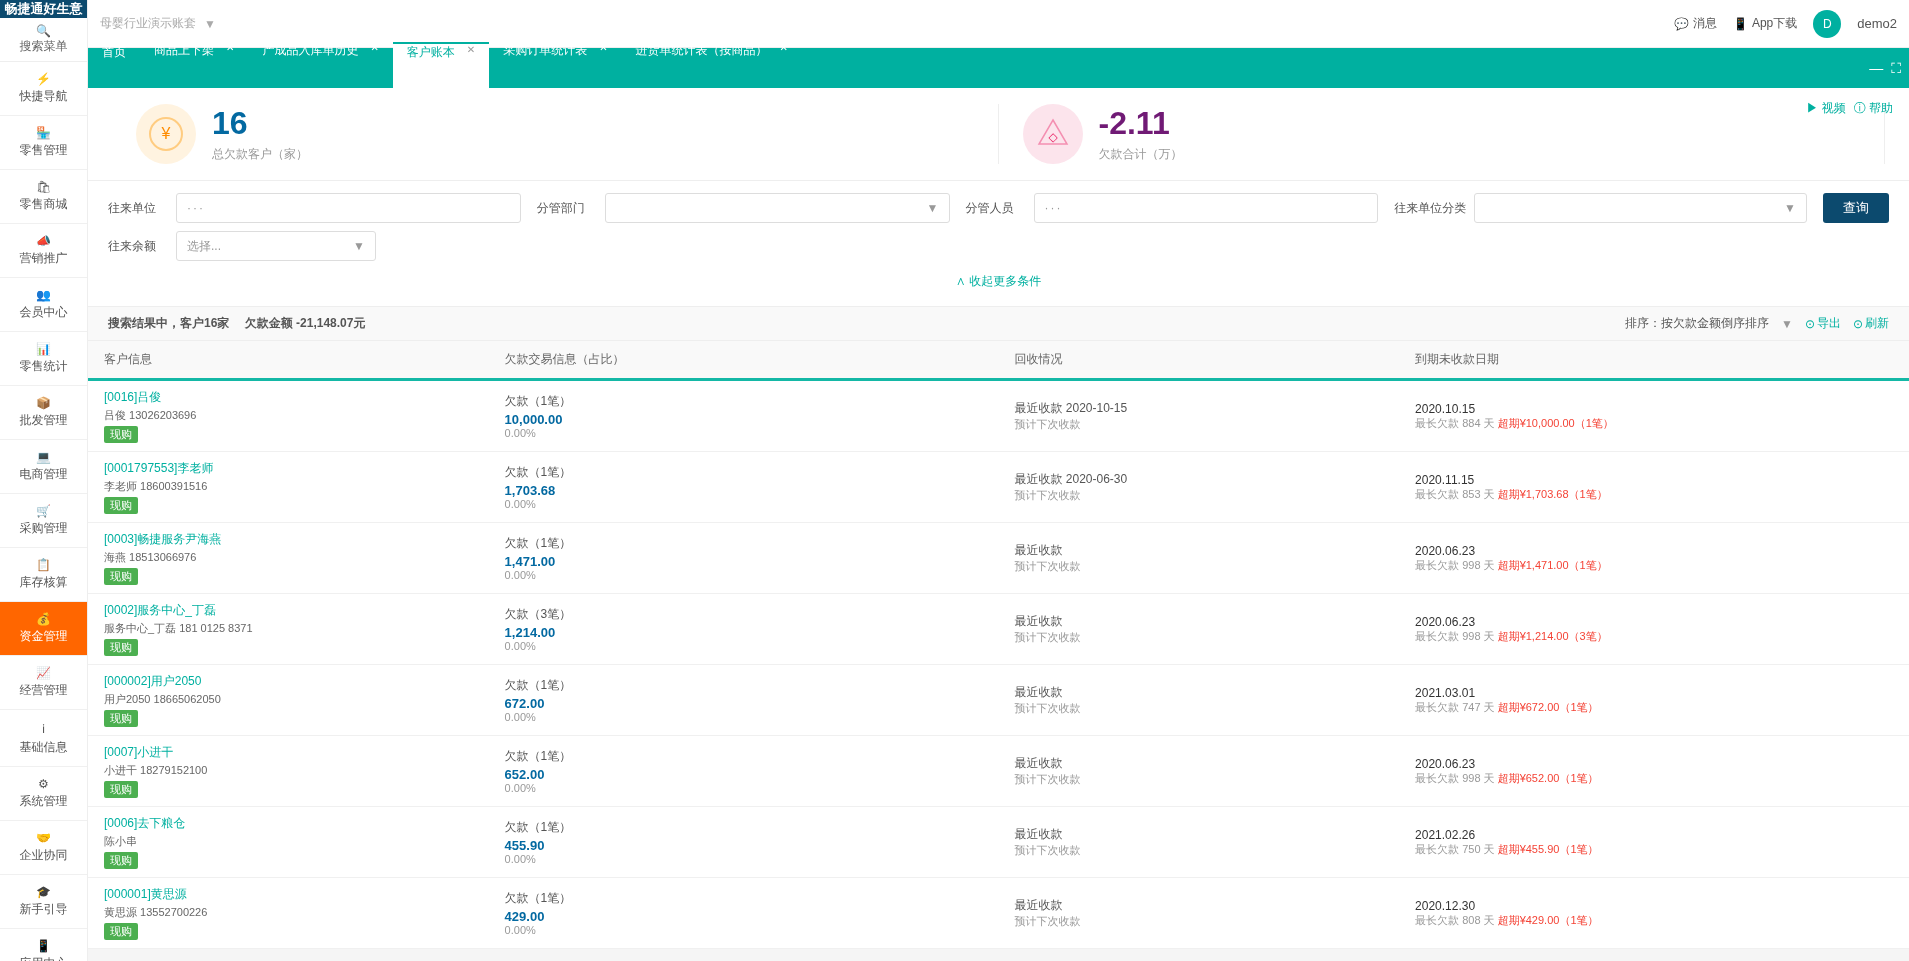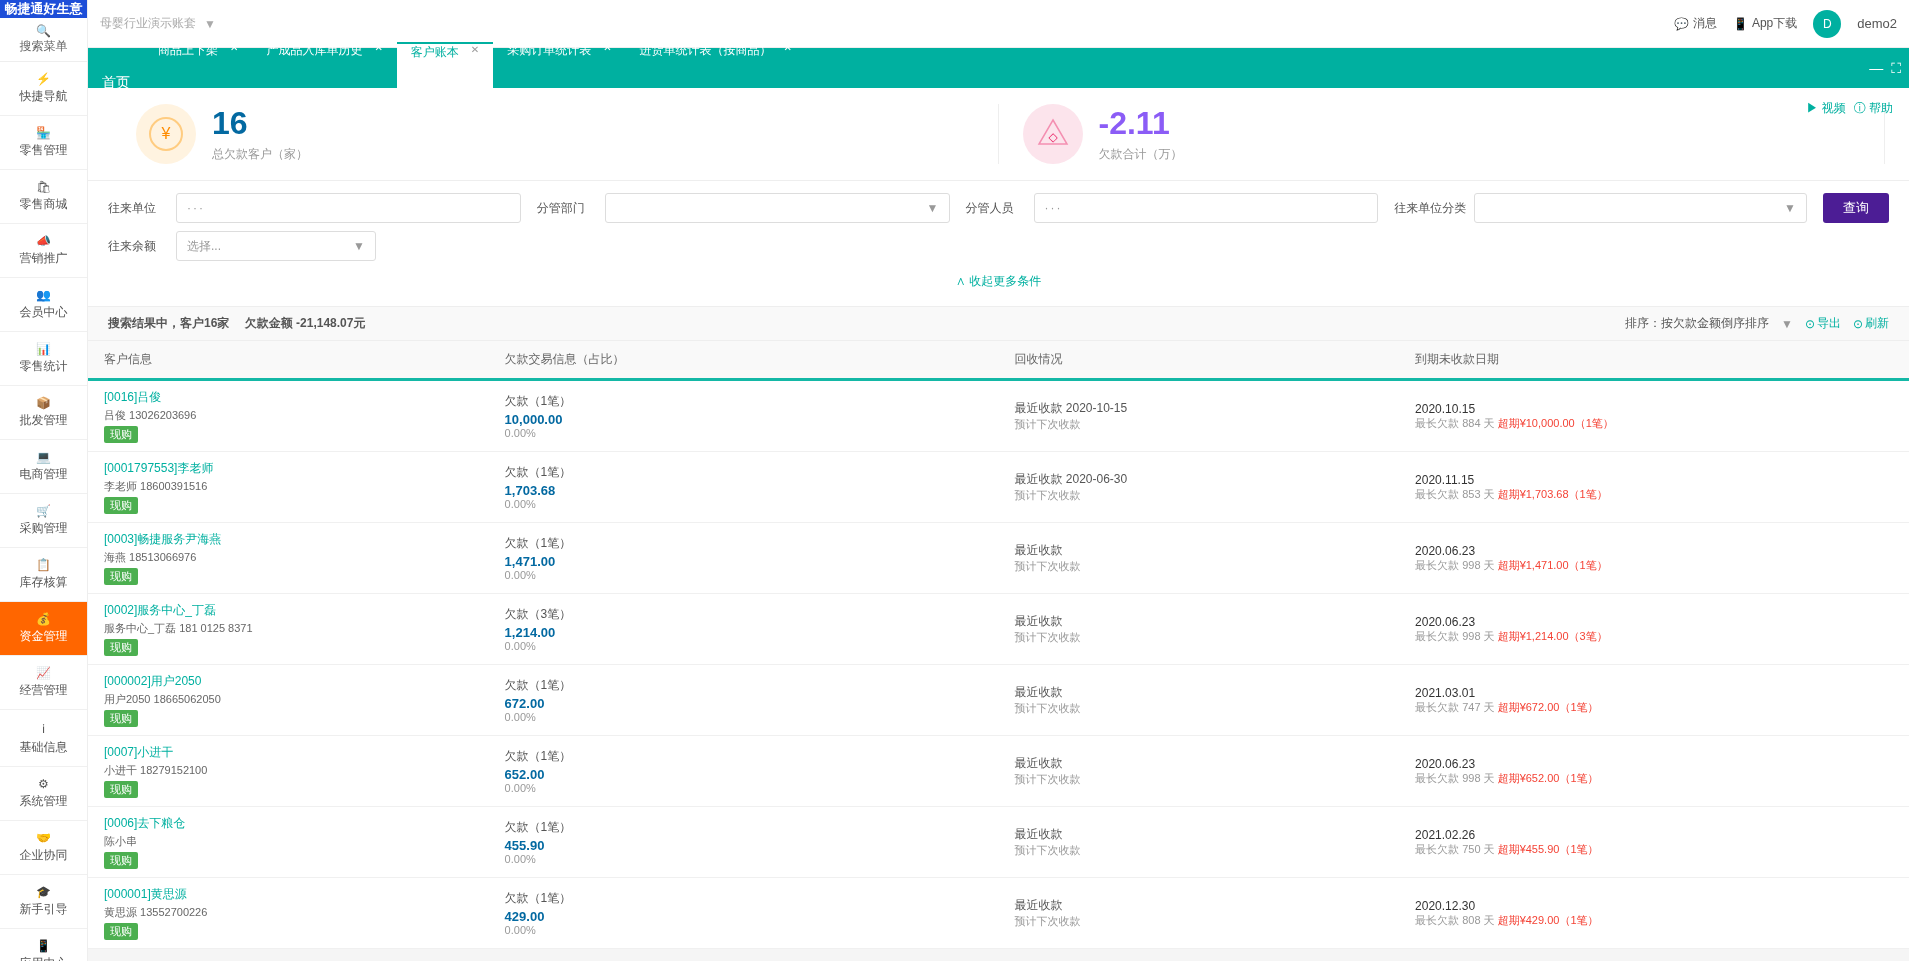--- a/index.html
+++ b/index.html
@@ -1,71 +1,71 @@
 <!DOCTYPE html>
 <html><head>
   <meta charset="utf-8">
   <style>
     * { box-sizing: border-box; margin: 0; padding: 0; font-family: 'Microsoft YaHei', Arial, sans-serif; }
     body { background: #f5f5f5; font-size: 12px; color: #333; overflow: hidden; height: 961px; width: 1909px; }
 
     
     .app-wrapper { display: flex; height: 100%; }
     .sidebar { width: 88px; background: #fff; border-right: 1px solid #eee; display: flex; flex-direction: column; flex-shrink: 0; }
-    .sidebar-logo { background: #1d4ed8; height: 48px; display: flex; align-items: flex-start; justify-content: center; color: #fff; font-size: 13px; font-weight: bold; }
+    .sidebar-logo { background: #0c4a6e; height: 48px; display: flex; align-items: flex-start; justify-content: center; color: #fff; font-size: 13px; font-weight: bold; }
     .sidebar-search { padding: 6px 8px; color: #666; font-size: 12px; cursor: pointer; text-align: center; border-bottom: 1px solid #eee; }
     .sidebar-nav-item { padding: 10px 4px; text-align: center; color: #555; font-size: 12px; cursor: pointer; border-bottom: 1px solid #f0f0f0; }
     .sidebar-nav-item.active { background: #ff6600; color: #fff; }
     .sidebar-nav-label { margin-top: 2px; }
 
     .main-area { flex: 1; display: flex; flex-direction: column; overflow: hidden; }
 
     
     .top-bar { background: #fff; height: 48px; display: flex; align-items: center; justify-content: space-between; padding: 0 12px; border-bottom: 1px solid #eee; flex-shrink: 0; }
     .top-bar-left { display: flex; align-items: center; gap: 8px; font-size: 12px; color: #666; }
     .top-bar-right { display: flex; align-items: center; gap: 16px; font-size: 12px; color: #555; }
     .top-bar-right .user-name { font-size: 13px; }
 
     
     .tab-bar { background: #00b0a0; display: flex; align-items: center; height: 40px; flex-shrink: 0; padding: 0 0 0 0; }
     .tab-item { padding: 0 14px; height: 52px; display: flex; align-items: flex-start; color: #fff; font-size: 12px; cursor: pointer; white-space: nowrap; position: relative; gap: 8px; }
     .tab-item.active { background: #fff; color: #00b0a0; border-top: 2px solid #00b0a0; }
     .tab-item .tab-close { font-size: 10px; color: #fff; cursor: pointer; margin-left: 4px; }
     .tab-item.active .tab-close { color: #999; }
-    .tab-home { padding: 0 14px; color: #fff; font-size: 14px; cursor: pointer; height: 48px; display: flex; align-items: flex-end; }
+    .tab-home { padding: 0 14px; color: #fff; font-size: 12px; cursor: pointer; height: 48px; display: flex; align-items: flex-start; }
     .tab-bar-end { margin-left: auto; display: flex; align-items: center; gap: 8px; padding-right: 8px; }
     .tab-bar-end span { color: #fff; font-size: 14px; cursor: pointer; }
 
     
     .content-area { flex: 1; overflow: auto; background: #f5f5f5; }
 
     
     .stats-bar { background: #fff; display: flex; align-items: center; padding: 16px 24px; gap: 0; border-bottom: 1px solid #eee; position: relative; }
     .stat-block { flex: 1; display: flex; align-items: center; gap: 16px; padding: 0 24px; border-right: 1px solid #eee; }
     .stat-block:last-child { border-right: none; }
     .stat-icon { width: 60px; height: 60px; border-radius: 50%; display: flex; align-items: center; justify-content: center; font-size: 28px; }
     .stat-icon.orange { background: #fff3e0; color: #ff8c00; }
     .stat-icon.pink { background: #fce4ec; color: #e91e8c; }
     .stat-icon.blue { background: #e3f2fd; color: #5b9bd5; }
     .stat-info { display: flex; flex-direction: column; }
     .stat-value { font-size: 32px; font-weight: bold; }
     .stat-value.orange { color: #0369a1; }
-    .stat-value.red { color: #8b5cf6; }
+    .stat-value.red { color: #701a75; }
     .stat-value.dark { color: #333; font-weight: 900; }
     .stat-label { font-size: 12px; color: #999; margin-top: 4px; }
     .stat-help { position: absolute; top: 12px; right: 16px; display: flex; gap: 8px; font-size: 12px; color: #666; }
 
     
     .filter-area { background: #fff; padding: 12px 20px; border-bottom: 1px solid #eee; }
     .filter-row { display: flex; align-items: center; gap: 16px; margin-bottom: 8px; }
     .filter-item { display: flex; align-items: center; gap: 8px; flex: 1; }
     .filter-label { color: #555; font-size: 12px; white-space: nowrap; min-width: 60px; }
     .filter-input { flex: 1; border: 1px solid #ddd; border-radius: 3px; padding: 5px 10px; font-size: 12px; outline: none; display: flex; align-items: center; justify-content: space-between; cursor: pointer; height: 30px; }
     .filter-input .dots { color: #999; letter-spacing: 2px; }
-    .btn-query { background: #4c1d95; color: #fff; border: none; padding: 6px 20px; border-radius: 3px; cursor: pointer; font-size: 13px; height: 30px; }
+    .btn-query { background: #0c4a6e; color: #fff; border: none; padding: 6px 20px; border-radius: 3px; cursor: pointer; font-size: 13px; height: 30px; }
     .filter-collapse { text-align: center; color: #00b0a0; font-size: 12px; cursor: pointer; padding: 4px 0; }
 
     
     .results-bar { background: #f9f9f9; padding: 8px 20px; display: flex; align-items: center; justify-content: space-between; border-bottom: 1px solid #eee; font-size: 12px; }
     .results-info { color: #555; }
     .results-info span { font-weight: bold; }
     .results-actions { display: flex; align-items: center; gap: 12px; color: #555; }
     .results-actions .action-btn { cursor: pointer; color: #00b0a0; display: flex; align-items: center; gap: 2px; }
 
     

